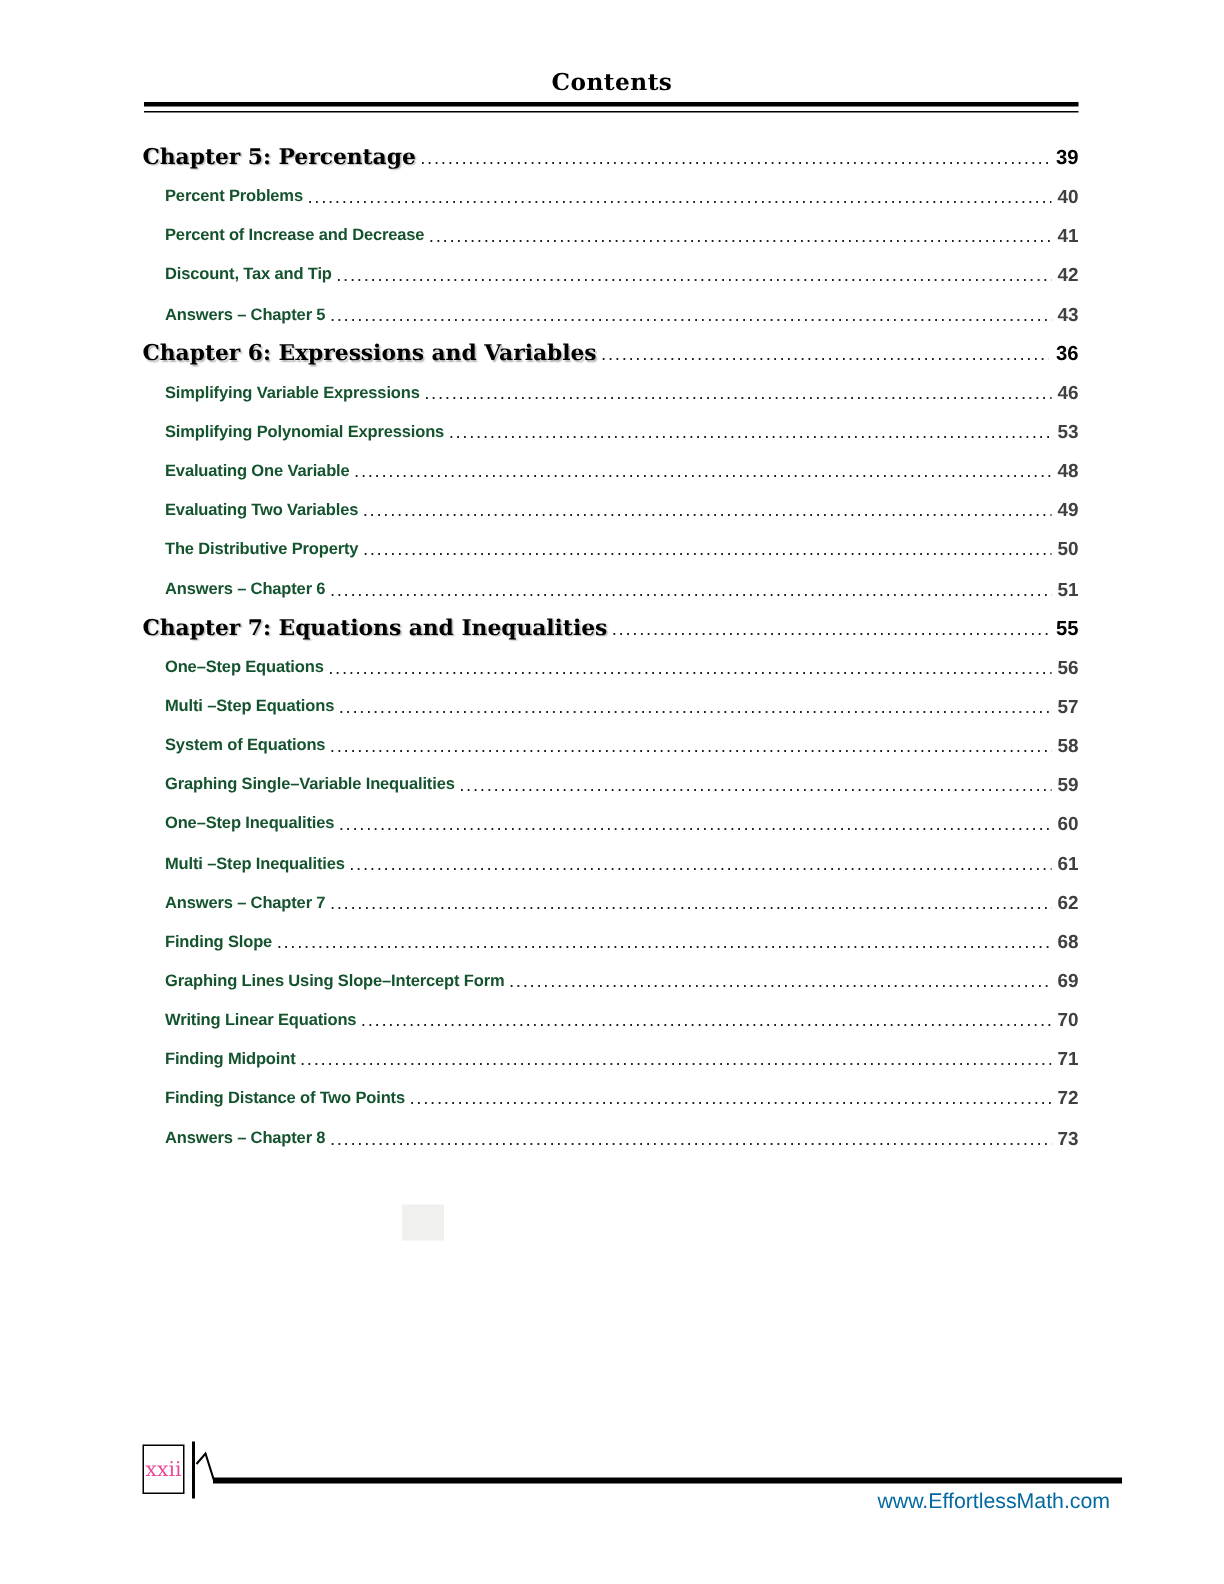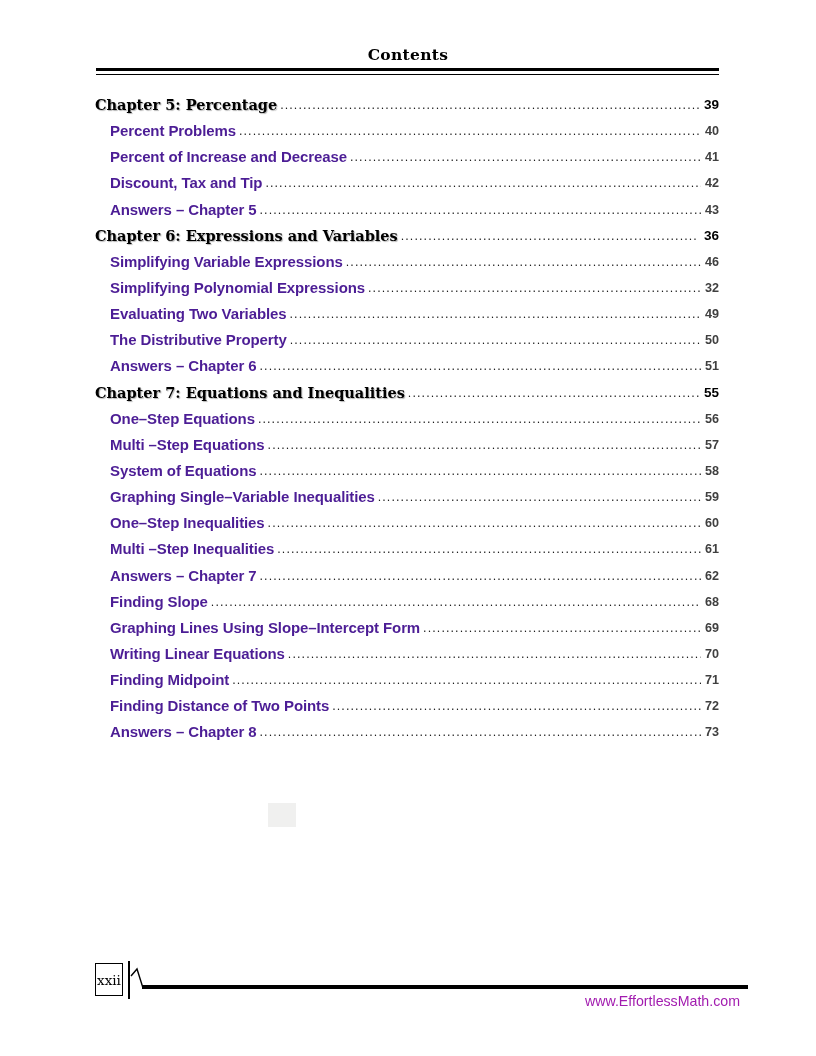--- a/index.html
+++ b/index.html
@@ -54,39 +54,39 @@
     font-weight: 700; font-size: 14.5px;
     text-shadow: 1px 1px 1px #b5b5b5;
   }
   .row.chapter .pnum {
     font-family: "Liberation Sans", sans-serif;
     font-size: 13.5px; padding-left: 3px;
   }
   .row.section { padding-left: 15px; }
   .row.section .title {
     font-family: "Liberation Sans", sans-serif;
-    font-weight: 700; font-size: 15px; color: #4c1d95;
+    font-weight: 700; font-size: 11px; color: #14532d;
     letter-spacing: -0.1px;
   }
   .row.section .pnum { font-size: 12.6px; color: #404040; padding-left: 2px; }
 
   
   .smudge {
     position: absolute; left: 268px; top: 803px; width: 28px; height: 24px;
     background: #f0f0ef;
   }
 
   
   .pagebox {
     position: absolute; left: 95px; top: 963px;
     width: 26px; height: 31px;
     border: 1.8px solid #000;
     display: flex; align-items: center; justify-content: center;
     font-family: "DejaVu Serif", "Liberation Serif", serif;
-    font-size: 13.5px; color: #000000;
+    font-size: 13.5px; color: #ec4899;
   }
   .vline {
     position: absolute; left: 128px; top: 961px;
     width: 1.5px; height: 38px; background: #000;
   }
   .flourish {
     position: absolute; left: 130px; top: 966px;
     width: 20px; height: 24px;
   }
   .footer-line {
@@ -143,21 +143,26 @@
         <span class="pnum">36</span>
       </div>
       <div class="row section">
         <span class="title">Simplifying Variable Expressions</span>
         <span class="leader"></span>
         <span class="pnum">46</span>
       </div>
       <div class="row section">
         <span class="title">Simplifying Polynomial Expressions</span>
         <span class="leader"></span>
-        <span class="pnum">32</span>
+        <span class="pnum">53</span>
+      </div>
+      <div class="row section">
+        <span class="title">Evaluating One Variable</span>
+        <span class="leader"></span>
+        <span class="pnum">48</span>
       </div>
       <div class="row section">
         <span class="title">Evaluating Two Variables</span>
         <span class="leader"></span>
         <span class="pnum">49</span>
       </div>
       <div class="row section">
         <span class="title">The Distributive Property</span>
         <span class="leader"></span>
         <span class="pnum">50</span>
@@ -246,15 +251,15 @@
   </div>
 
   <div class="vline"></div>
 
   <svg class="flourish" viewBox="0 0 20 24">
     <polyline points="1,10 7,3 13,22" fill="none" stroke="#000" stroke-width="1.4"></polyline>
   </svg>
 
   <div class="footer-line"></div>
 
-  <a class="site-link" style="color: #a21caf;">www.EffortlessMath.com</a>
+  <a class="site-link" style="color: #0369a1;">www.EffortlessMath.com</a>
 
 </div>
 
 </body></html>

